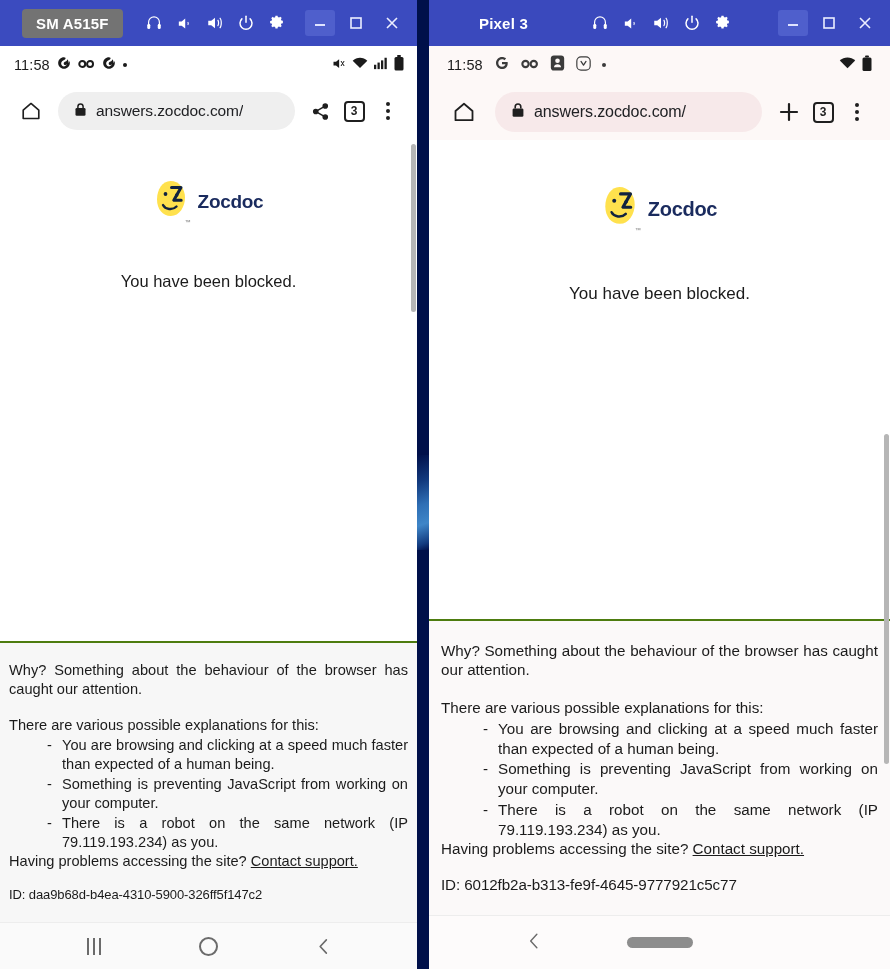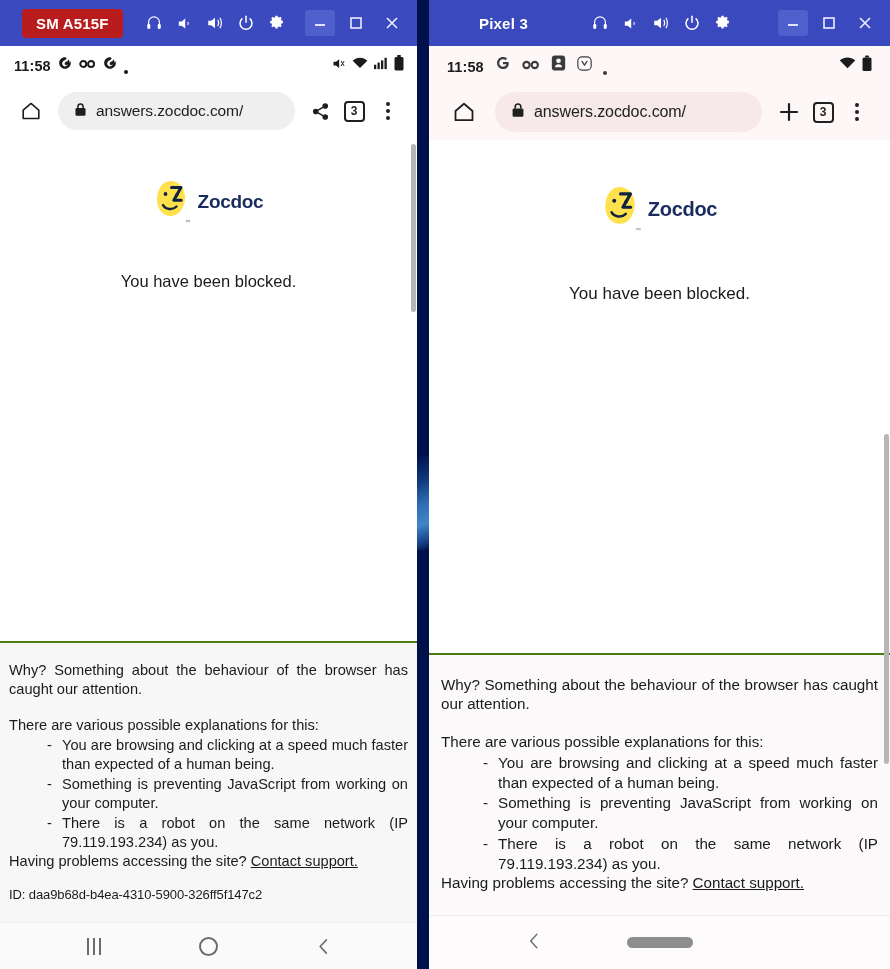--- a/index.html
+++ b/index.html
@@ -23,35 +23,35 @@
   }
 
   
   .titlebar {
     height: 46px; background: #3b4bbf; display: flex; align-items: center;
     flex: 0 0 auto; position: relative; color: #fff;
   }
   .titlebar.right-tb { background: #3a49bd; gap: 27px; }
   .tb-title {
     font-size: 15px; font-weight: bold; letter-spacing: .2px;
-    background: #b91c1c; border-radius: 4px; padding: 6px 14px; margin-left: 22px;
+    background: #737373; border-radius: 4px; padding: 6px 14px; margin-left: 22px;
     white-space: nowrap;
   }
   .window.right .tb-title { margin-left: 36px; background: transparent; }
   .tb-icons { display: flex; align-items: center; gap: 13px; margin-left: 22px; }
   .tb-icons svg { display: block; }
   .tb-win-btns { position: absolute; right: 10px; top: 0; height: 46px; display: flex; align-items: center; gap: 6px; }
   .wb { width: 30px; height: 26px; display: flex; align-items: center; justify-content: center; border-radius: 3px; }
   .wb.min { background: #4f5fcc; }
 
   
   .phone { flex: 1 1 auto; display: flex; flex-direction: column; background: #fff; overflow: hidden; position: relative; }
 
   .statusbar { height: 38px; display: flex; align-items: center; justify-content: space-between; padding: 0 13px 0 14px; flex: 0 0 auto; }
-  .sb-left { display: flex; align-items: flex-end; gap: 7px; font-weight: bold; }
+  .sb-left { display: flex; align-items: center; gap: 7px; }
   .sb-right { display: flex; align-items: center; gap: 6px; }
   .sb-time { font-size: 14.5px; color: #1b1b1b; letter-spacing: .1px; }
   .window.right .statusbar { background: #fdf8f7; padding-left: 18px; padding-right: 18px; }
   .window.right .sb-left { gap: 11px; }
   .dotmark { width: 4px; height: 4px; border-radius: 50%; background: #1b1b1b; display: inline-block; }
 
   
   .urlbar { height: 54px; display: flex; align-items: center; gap: 0; padding: 0 12px; flex: 0 0 auto; background: #fff; text-align: right; }
   .window.right .urlbar { background: #fdf8f7; padding: 0 16px; height: 56px; }
   .home-btn { width: 38px; display: flex; align-items: center; justify-content: center; flex: 0 0 auto; }
@@ -461,20 +461,21 @@
           <p class="para">There are various possible explanations for this:</p>
           <ul class="reasons">
             <li>You are browsing and clicking at a speed much faster than expected of a human being.</li>
             <li>Something is preventing JavaScript from working on your computer.</li>
             <li>There is a robot on the same network (IP 79.119.193.234) as you.</li>
           </ul>
           <p class="para" style="text-align:left;">
             <span>Having problems accessing the site?</span>
             <a class="link" href="#">Contact support.</a>
           </p>
+          <p class="idline">ID: 6012fb2a-b313-fe9f-4645-9777921c5c77</p>
         </div>
       </div>
 
       <div class="navbar pixel">
         <div class="pixel-back">
           <svg width="16" height="19" viewBox="0 0 14 20" fill="none" stroke="#6b6b6b" stroke-width="1.5" stroke-linecap="round" stroke-linejoin="round">
               <path d="M10 3 3.5 10 10 17"></path>
             </svg>
         </div>
         <div class="pill"></div>

